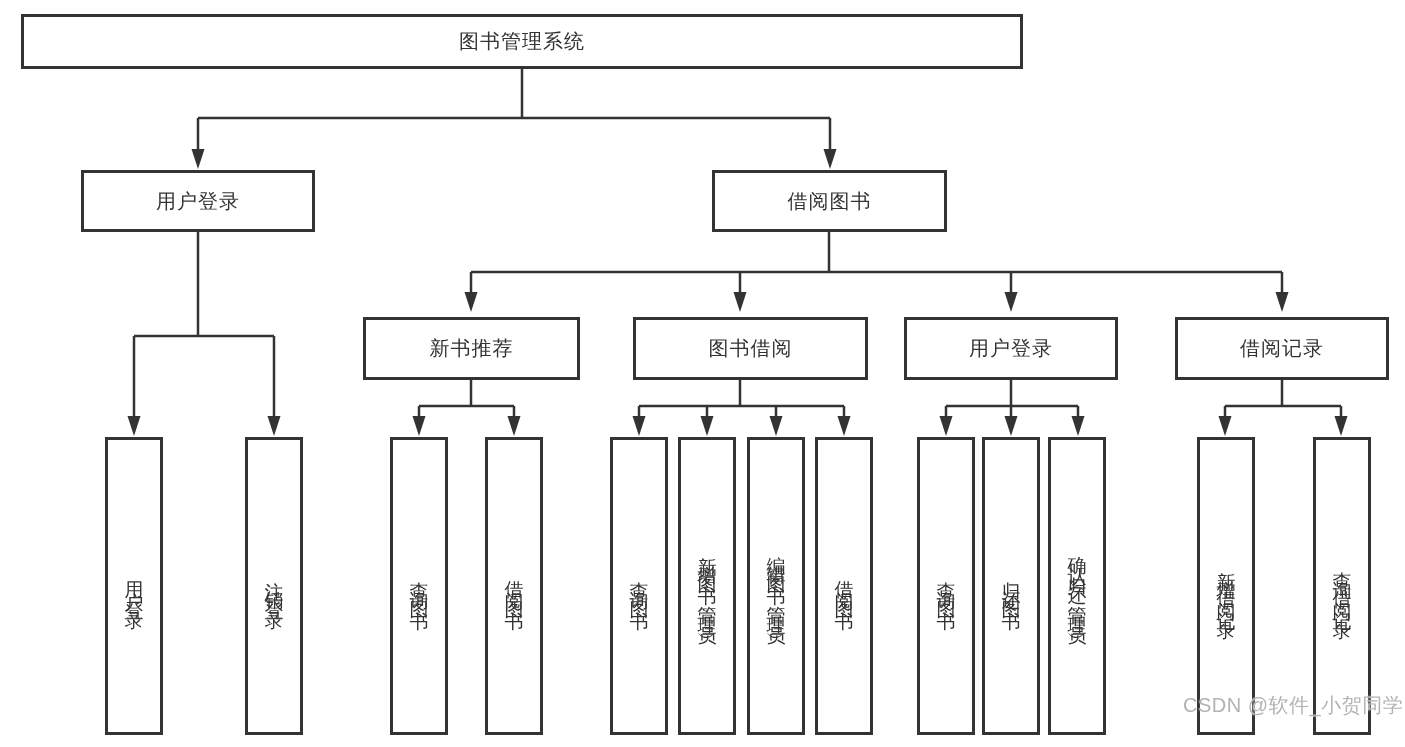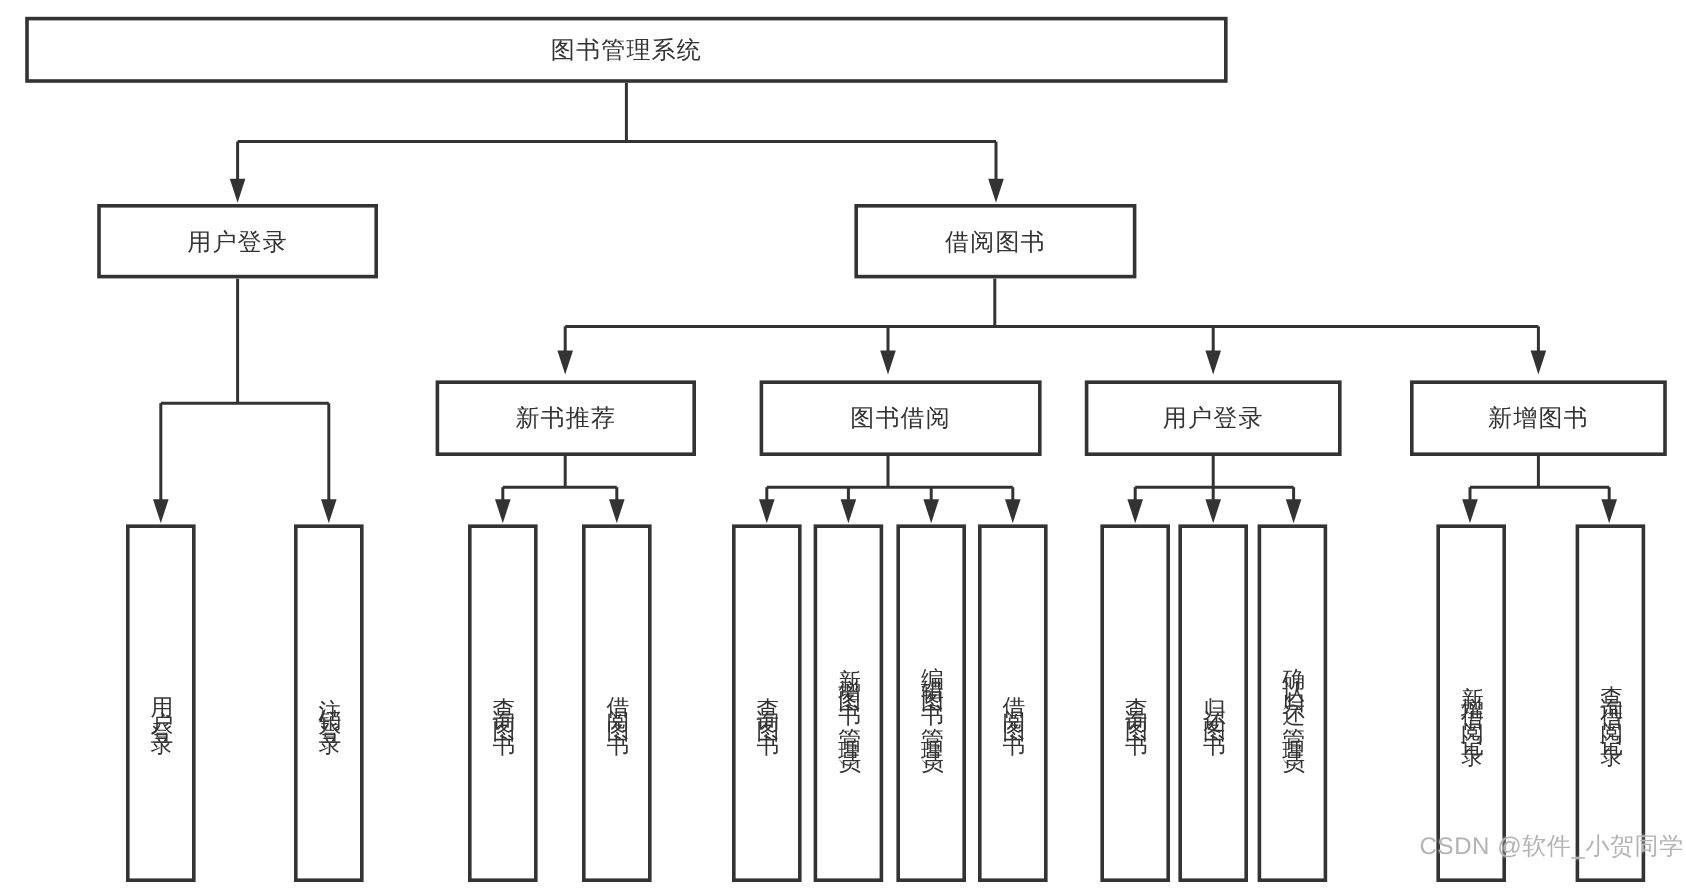--- a/index.html
+++ b/index.html
@@ -151,21 +151,21 @@
   </svg>
 
   <div class="box hbox box-root">图书管理系统</div>
 
   <div class="box hbox box-lvl2 box-login">用户登录</div>
   <div class="box hbox box-lvl2 box-mgmt">借阅图书</div>
 
   <div class="box hbox box-lvl3 box-newrec">新书推荐</div>
   <div class="box hbox box-lvl3 box-borrow">图书借阅</div>
   <div class="box hbox box-lvl3 box-curr">用户登录</div>
-  <div class="box hbox box-lvl3 box-record">新增图书</div>
+  <div class="box hbox box-lvl3 box-record">借阅记录</div>
 
   <div class="box leaf l1">用户登录</div>
   <div class="box leaf l2">注销登录</div>
 
   <div class="box leaf l3">查询图书</div>
   <div class="box leaf l4">借阅图书</div>
 
   <div class="box leaf l5">查询图书</div>
   <div class="box leaf l6">新增图书（管理员）</div>
   <div class="box leaf l7">编辑图书（管理员）</div>

